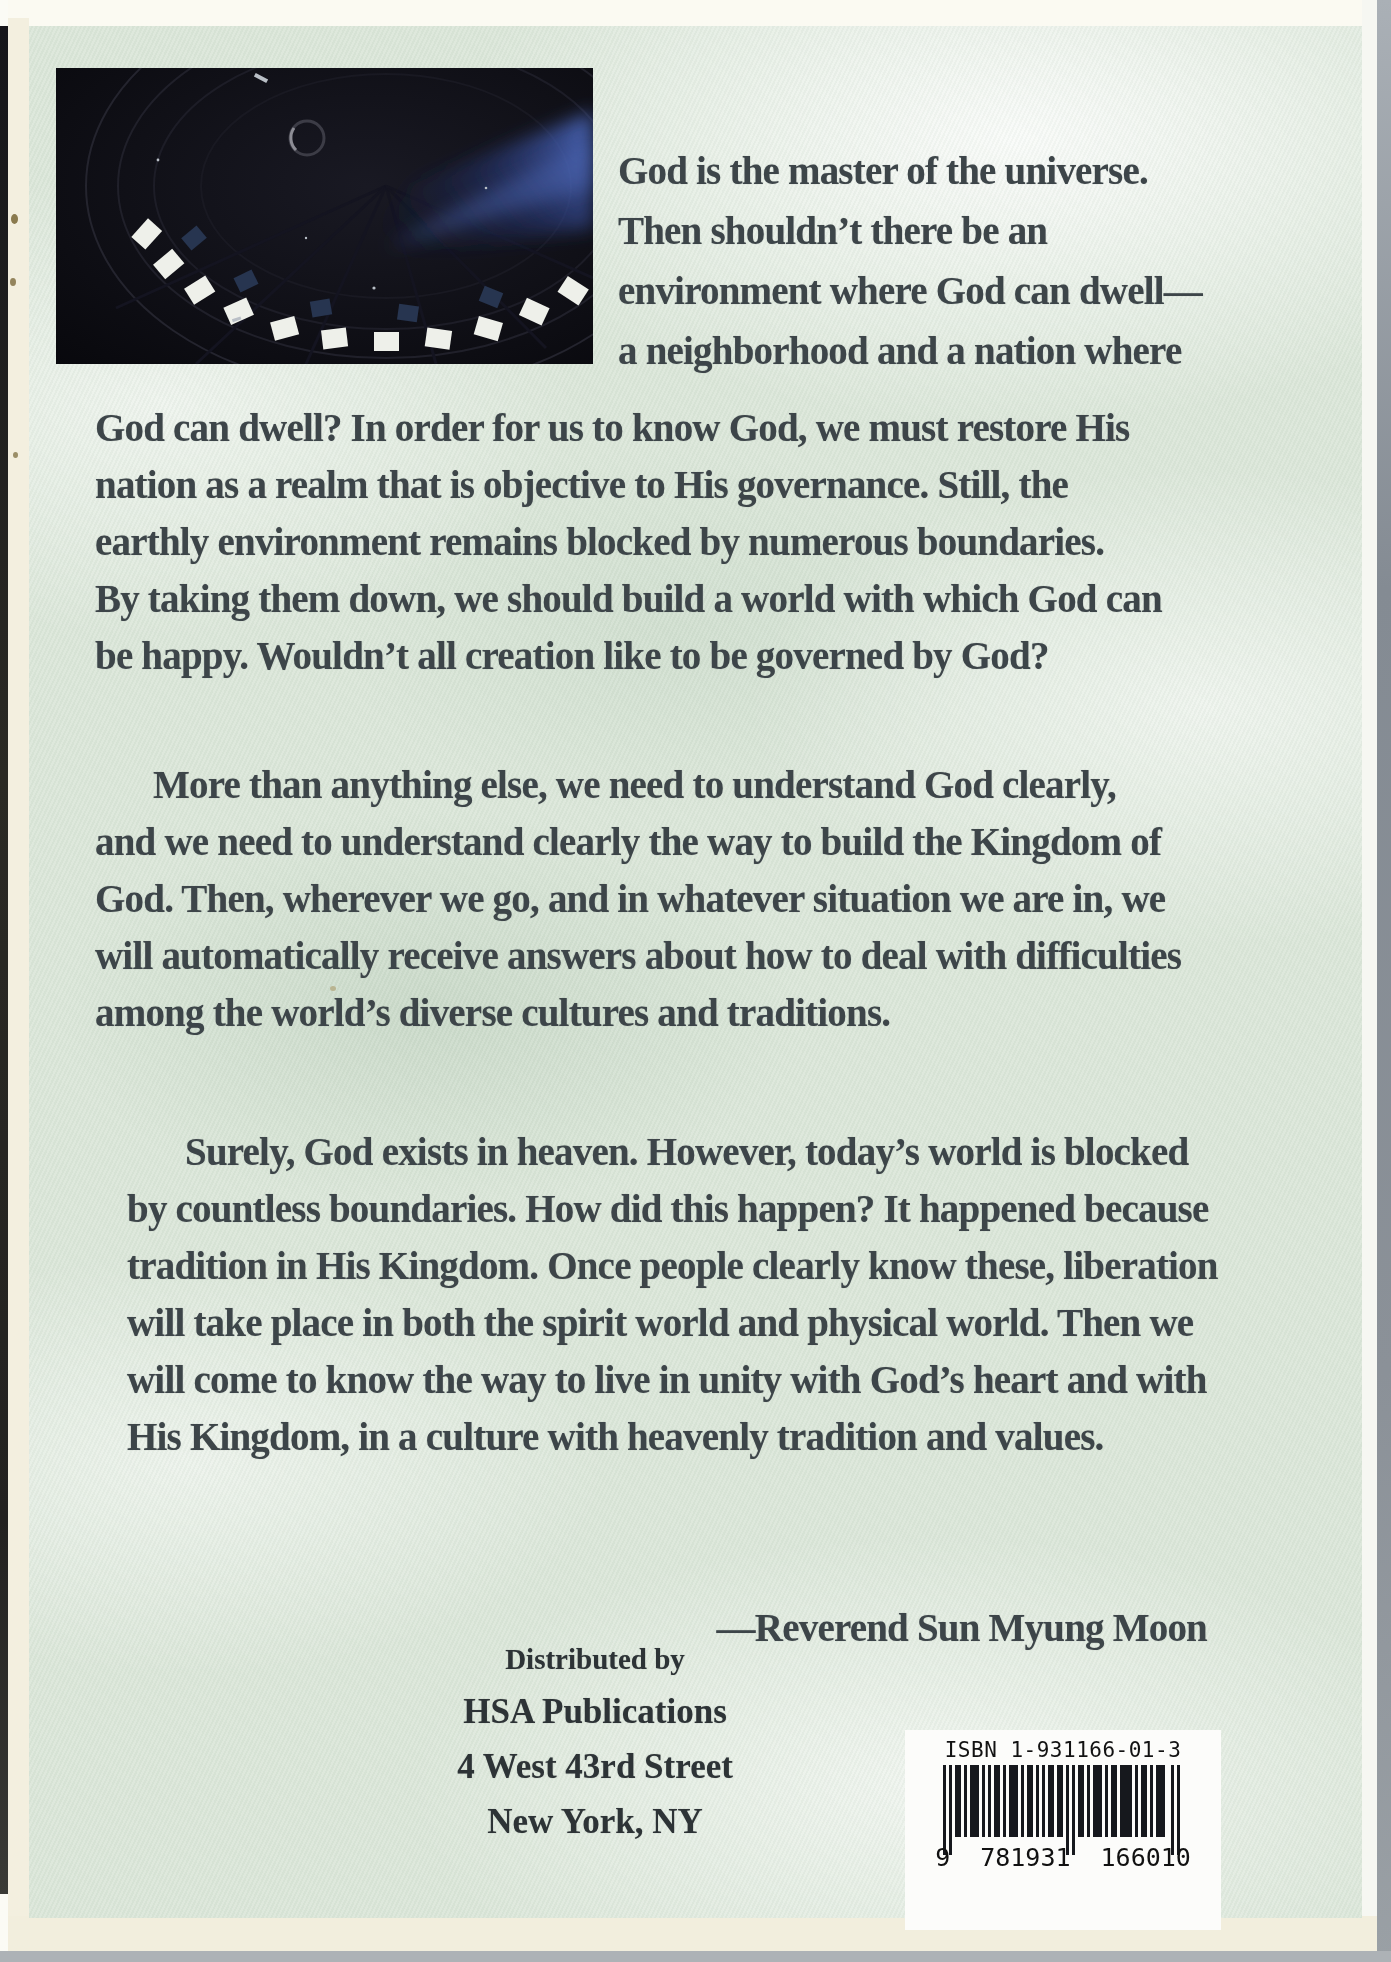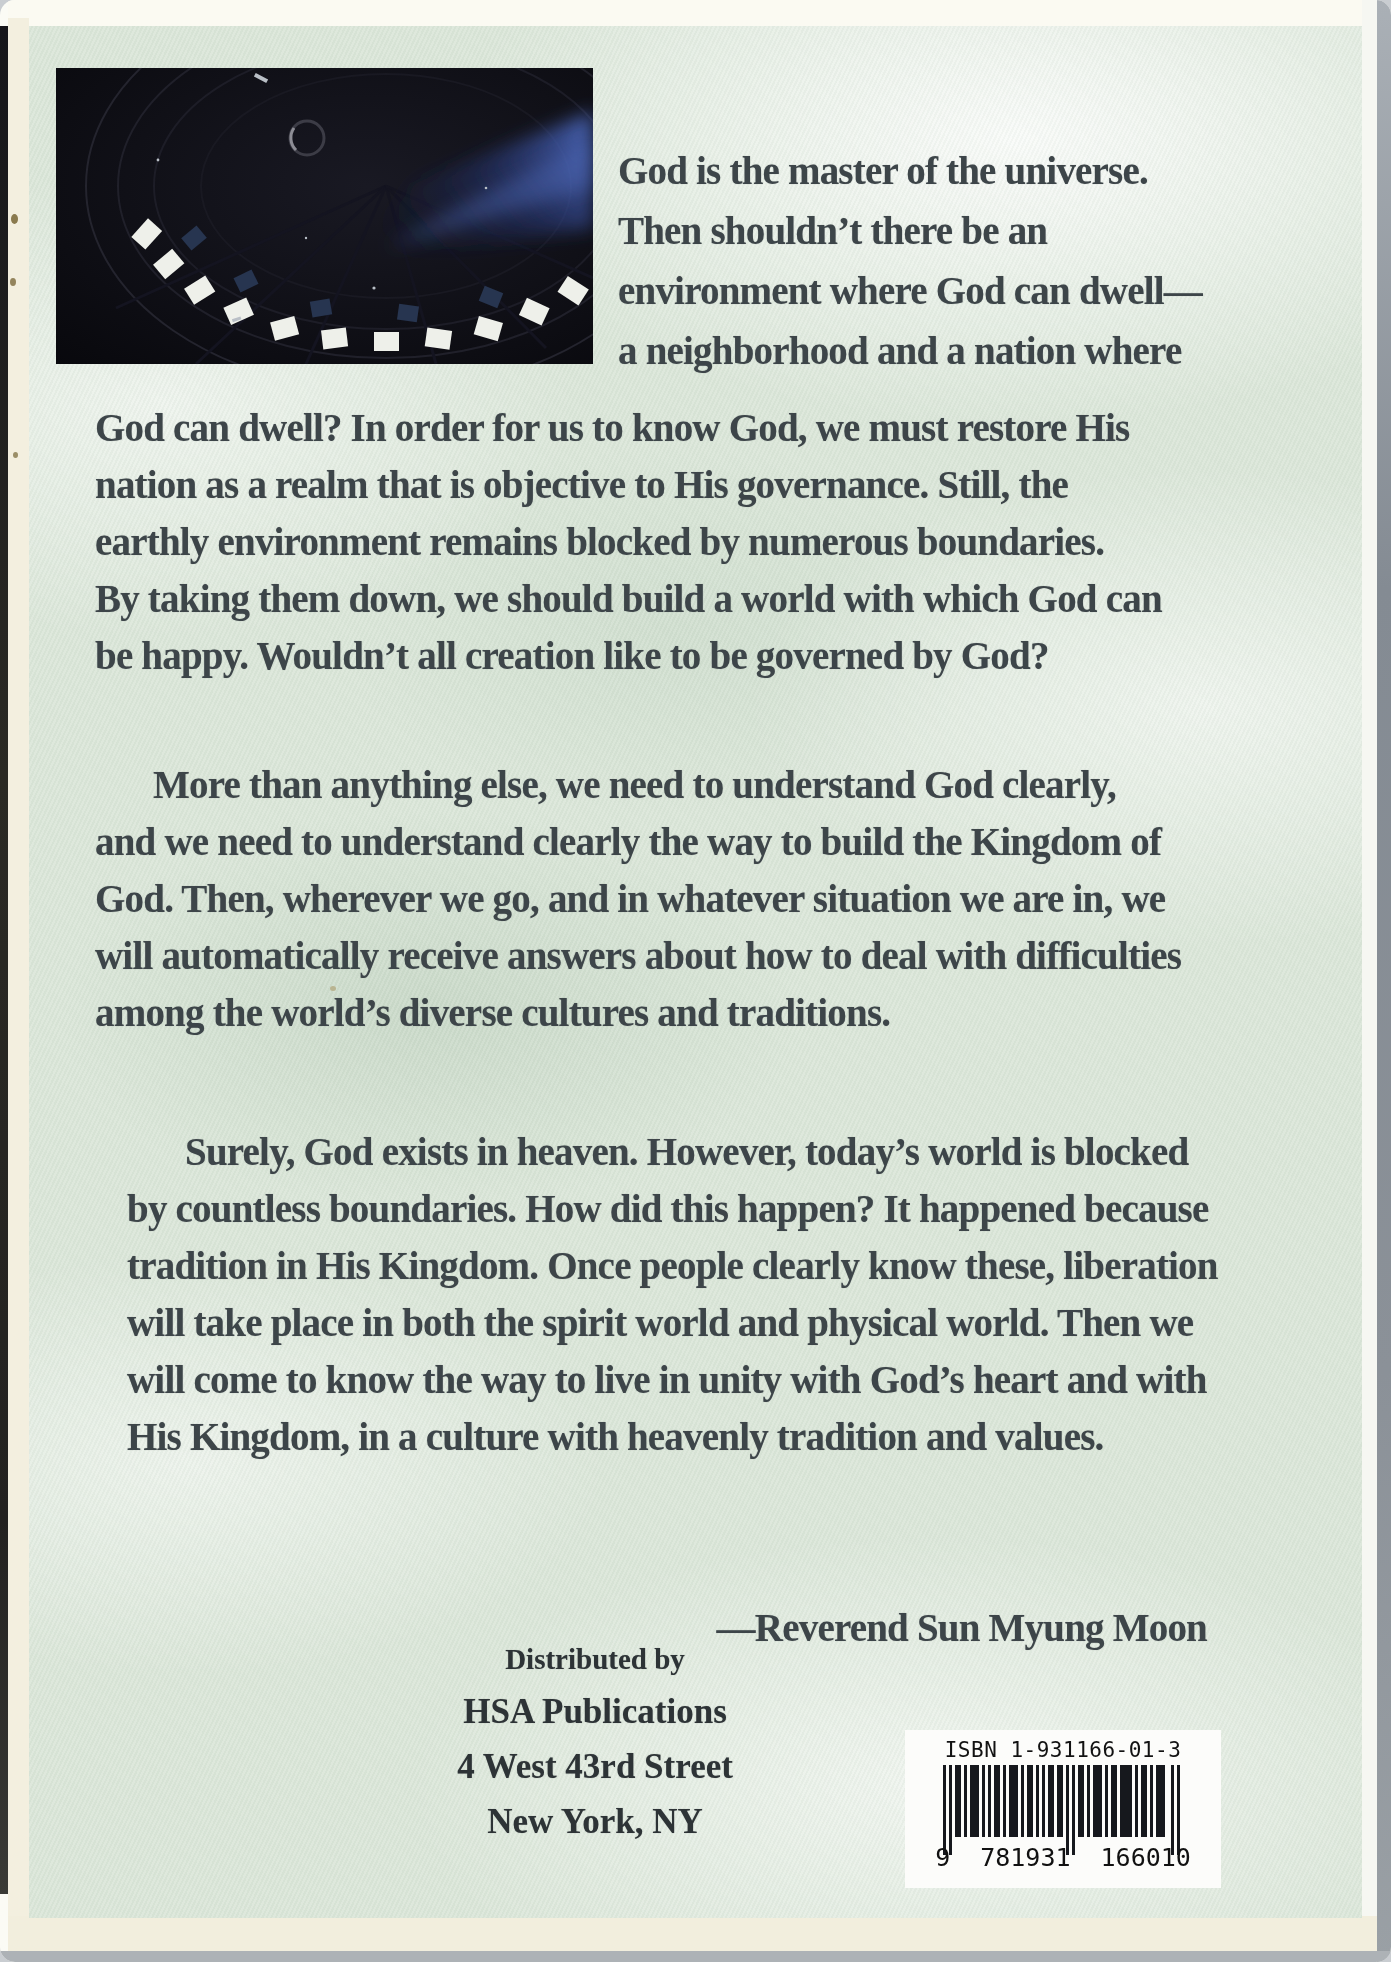--- a/index.html
+++ b/index.html
@@ -1,17 +1,17 @@
 <!DOCTYPE html>
 <html><head>
 <meta charset="utf-8">
 <style>
   html,body{margin:0;padding:0;background:#c9cdd1;}
   .scan{position:relative;width:1391px;height:1962px;background:#fbfbf5;overflow:hidden;
-        font-family:"Liberation Serif",serif;border-radius:15px;}
+        font-family:"Liberation Serif",serif;}
   
   .edge-right-gray{position:absolute;right:0;top:0;width:14px;height:100%;
      background:linear-gradient(to bottom,#aab0b6,#848b93 30%,#8b9198 70%,#9aa0a5);}
   .edge-bottom-gray{position:absolute;left:0;bottom:0;width:100%;height:11px;background:#adb2b6;}
   .edge-left-dark{position:absolute;left:0;top:26px;width:8px;height:1868px;
      background:linear-gradient(to bottom,#16161a,#2b2a24 40%,#232220 80%,#3a3a36);}
   .edge-left-cream{position:absolute;left:8px;top:18px;width:21px;height:1902px;background:#f3efdf;}
   .edge-bottom-cream{position:absolute;left:8px;top:1916px;width:1370px;height:37px;background:#f2eedd;}
   .edge-top-white{position:absolute;left:8px;top:0;width:1370px;height:28px;background:#fbfaf2;}
   .edge-right-white{position:absolute;left:1362px;top:0;width:16px;height:1952px;background:#f6f7f2;}
@@ -41,21 +41,21 @@
   .p2{left:95px;top:756px;}
   .p3{left:95px;top:1123px;margin-left:32px;}
   .indent-first .ln:first-child{padding-left:58px;}
   .attribution{left:95px;top:1551px;width:1112px;text-align:right;margin-top:48px;}
   
   .publisher{position:absolute;left:295px;top:1634px;width:600px;text-align:center;
      color:#2d3336;font-weight:700;text-shadow:0 0 1px rgba(45,51,54,.35);}
   .publisher .dist{font-size:29px;line-height:50px;}
   .publisher .pub-ln{font-size:35px;line-height:55px;}
   
-  .isbn-box{position:absolute;left:905px;top:1730px;width:316px;height:158px;background:#fcfcfa;}
+  .isbn-box{position:absolute;left:905px;top:1730px;width:316px;height:200px;background:#fcfcfa;}
   .isbn-label{font-family:"DejaVu Sans Mono",monospace;font-size:21px;line-height:30px;
      text-align:center;color:#121212;letter-spacing:.5px;padding-top:5px;}
   .barcode{position:relative;width:272px;margin:0 auto;}
   .barcode svg{display:block;margin:0 auto;}
   .bc-digits{display:flex;justify-content:center;gap:30px;margin-top:-16px;
      font-family:"DejaVu Sans Mono",monospace;font-size:25px;color:#111;
      background:transparent;}
 </style>
 </head>
 <body>

